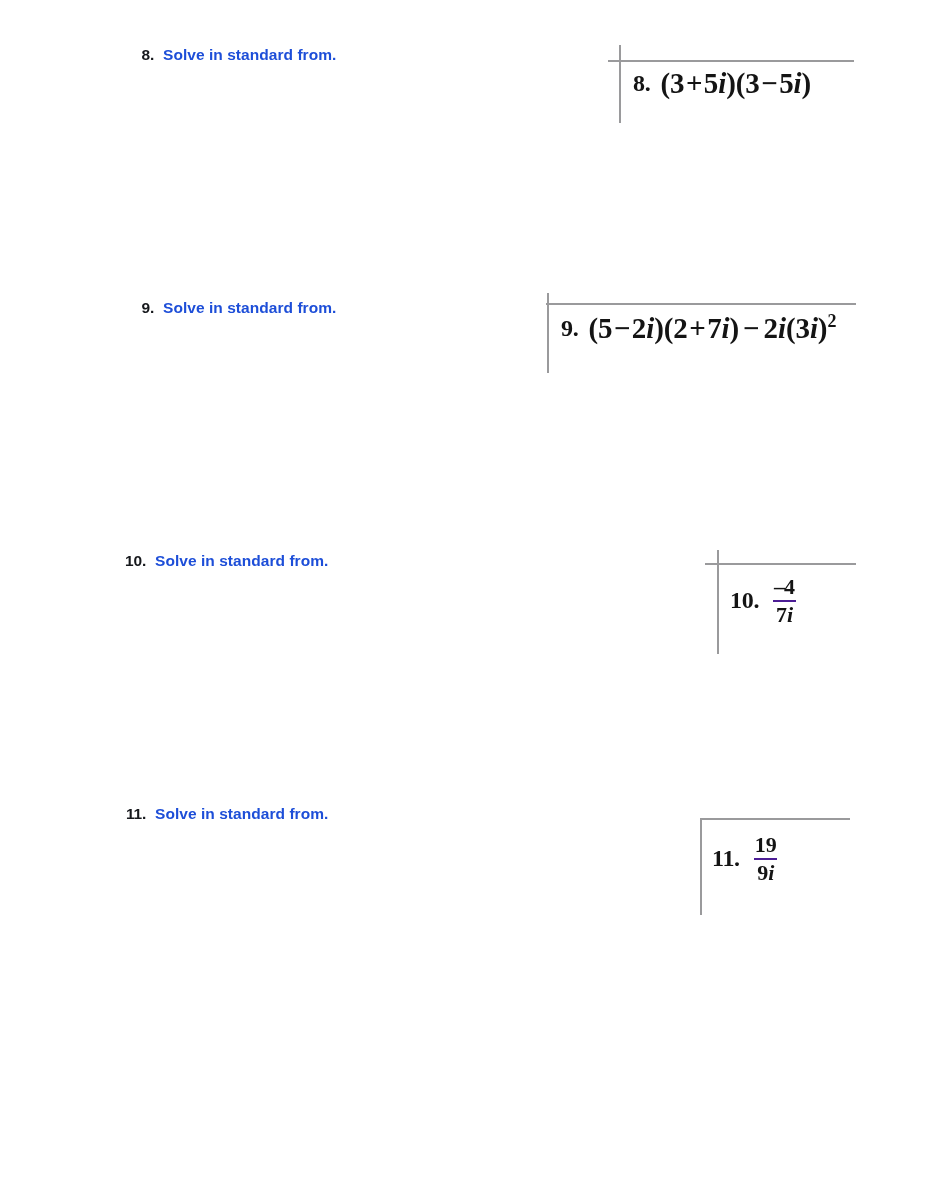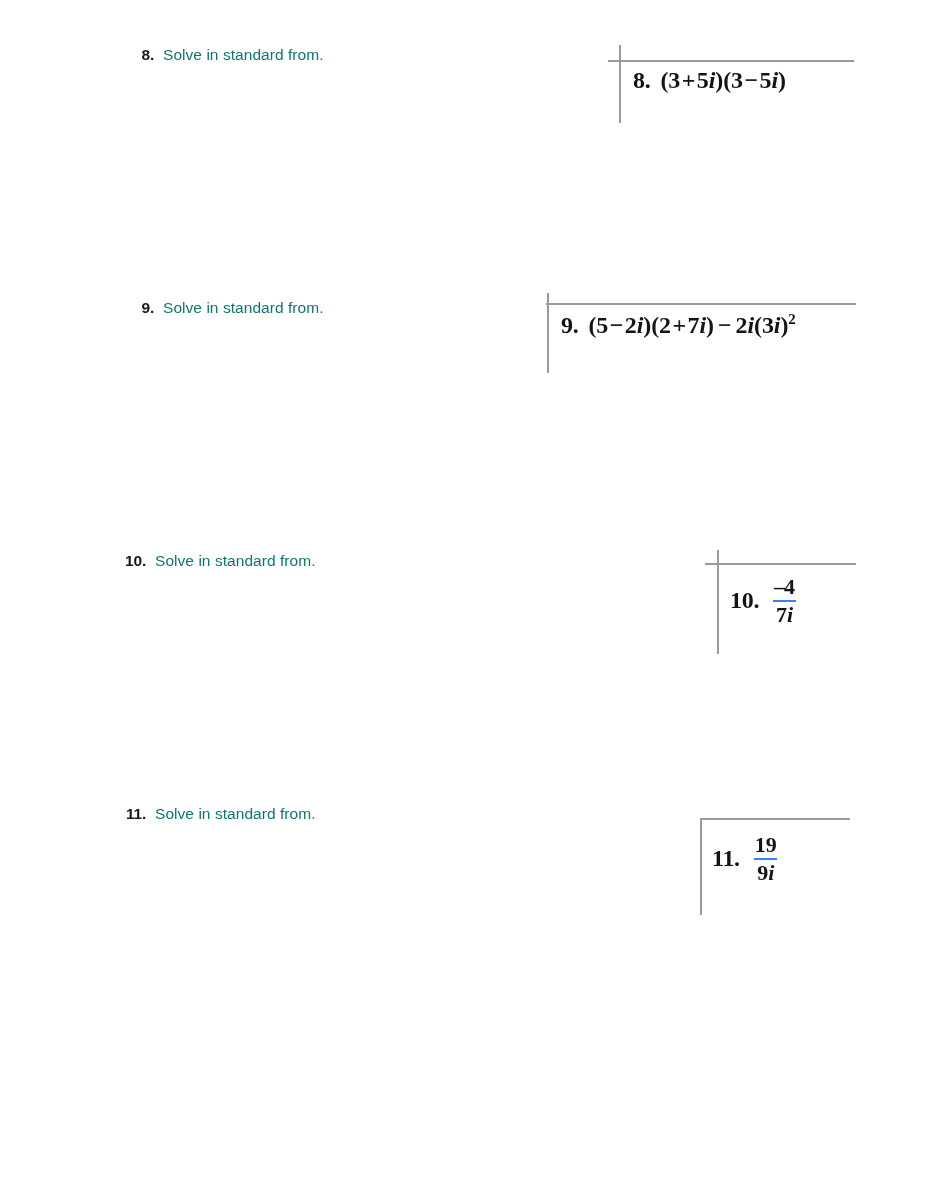--- a/index.html
+++ b/index.html
@@ -35,22 +35,22 @@
     font-weight: bold;
     color: #16181c;
     text-align: right;
     width: 34px;
     margin-right: 9px;
     letter-spacing: -0.2px;
   }
   .prompt-text {
     font-family: "Liberation Sans", sans-serif;
     font-size: 15.5px;
-    font-weight: normal;
-    color: #0f766e;
+    font-weight: bold;
+    color: #1d4ed8;
     letter-spacing: 0.05px;
   }
 
   
   .snippet {
     position: absolute;
   }
   .rule-h {
     position: absolute;
     height: 2px;
@@ -71,21 +71,21 @@
     color: #141414;
   }
   .math-number {
     font-weight: bold;
     font-size: 24px;
     margin-right: 10px;
     letter-spacing: -0.3px;
   }
   .math-expr {
     font-weight: bold;
-    font-size: 24px;
+    font-size: 29px;
     letter-spacing: -0.1px;
   }
   .math-expr .im {
     font-style: italic;
   }
   .math-expr sup {
     font-size: 0.62em;
     vertical-align: super;
     line-height: 0;
     font-style: normal;
@@ -103,21 +103,21 @@
     font-weight: bold;
     font-size: 22px;
     line-height: 1.08;
     margin-left: 2px;
   }
   .frac .num {
     padding: 0 3px 1px 3px;
   }
   .frac .den {
     padding: 1px 3px 0 3px;
-    border-top: 2px solid #3b82f6;
+    border-top: 2px solid #4c1d95;
   }
   .frac .im { font-style: italic; }
 
   .neg-sign {
     letter-spacing: -1px;
   }
 </style>
 </head>
 <body>
 

